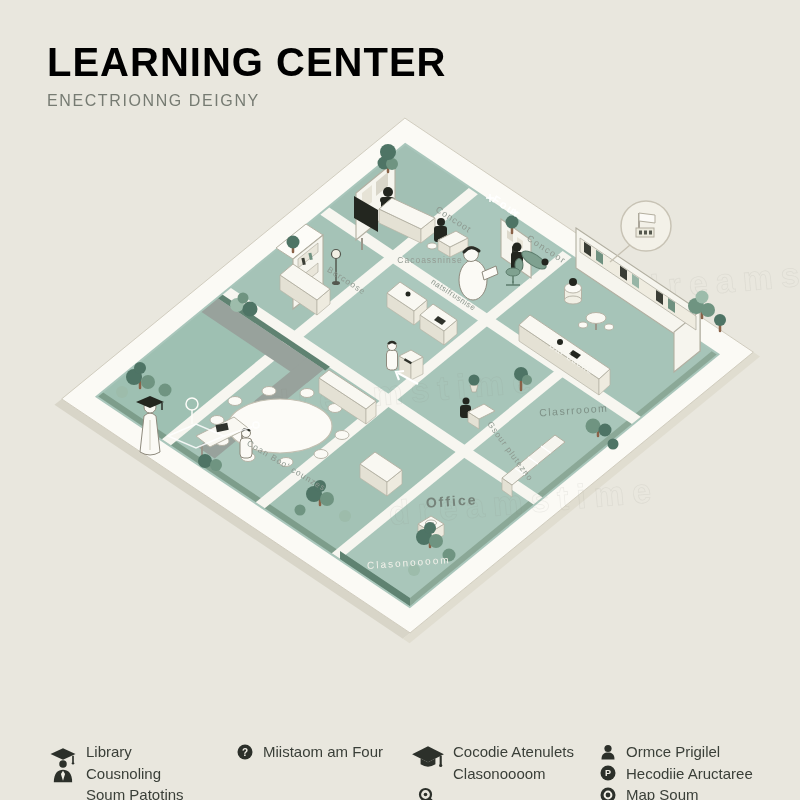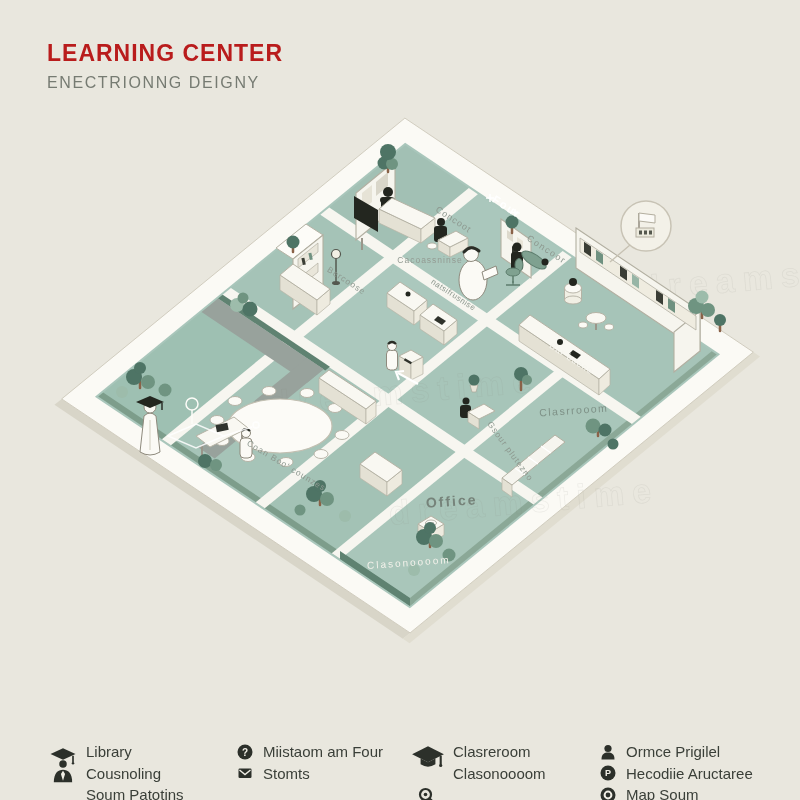--- a/index.html
+++ b/index.html
@@ -3,22 +3,22 @@
 <meta charset="utf-8">
 <style>
   html,body{margin:0;padding:0;}
   body{
     width:800px;height:800px;position:relative;overflow:hidden;
     background:#e9e7de;
     font-family:"Liberation Sans",sans-serif;
   }
   .header{position:absolute;left:47px;top:40px;}
   .header h1{
-    margin:0;font-size:23px;font-weight:800;letter-spacing:1px;
-    color:#b91c1c;font-family:"Liberation Sans",sans-serif;
+    margin:0;font-size:40px;font-weight:800;letter-spacing:1px;
+    color:#000000;font-family:"Liberation Sans",sans-serif;
   }
   .header .subtitle{
     margin-top:7px;font-size:16px;letter-spacing:1.6px;color:#767b72;
     text-transform:uppercase;
   }
   svg{position:absolute;left:0;top:0;font-family:"Liberation Sans",sans-serif;}
   
   .ftop{fill:#f9f8f2;stroke:#b6b3a5;stroke-width:1;}
   .fside{fill:#e4e1d4;stroke:#b6b3a5;stroke-width:.7;}
   .fside2{fill:#eeebdf;stroke:#b6b3a5;stroke-width:.7;}
@@ -431,49 +431,40 @@
   <div class="legend-group lg1">
     <div class="legend-row">
       <span class="row-icon">
         <svg width="18" height="18" viewBox="0 0 18 18">
           <circle cx="9" cy="9" r="7.5" fill="#2c302a"></circle>
           <text x="9" y="12.6" text-anchor="middle" font-size="10" font-weight="700" fill="#f1efe6" font-family="Liberation Sans, sans-serif">?</text>
         </svg>
       </span>
       <span>Miistaom am Four</span>
     </div>
-    <div class="legend-row">
-      <span class="row-icon">
-        <svg width="18" height="18" viewBox="0 0 18 18">
-          <rect x="2.5" y="4.5" width="13" height="9.5" rx="1.2" fill="#2c302a"></rect>
-          <polyline points="3.5,6 9,10.5 14.5,6" fill="none" stroke="#f1efe6" stroke-width="1.4"></polyline>
-        </svg>
-      </span>
-      <span>Stomts</span>
-    </div>
   </div>
 
   <div class="legend-group lg2">
     <span class="big-icon">
       <svg width="36" height="28" viewBox="0 0 34 26" fill="#2c302a">
         <polygon points="17,2 32,9.5 17,17 2,9.5"></polygon>
         <path d="M10,13.5 v5.5 q7,4.5 14,0 v-5.5 l-7,3.5 z"></path>
         <line x1="29" y1="11" x2="29" y2="19" stroke="#2c302a" stroke-width="2"></line>
           <circle cx="29" cy="20" r="1.5"></circle>
       </svg>
     </span>
     <span class="mini-icon">
       <svg width="18" height="18" viewBox="0 0 18 18">
         <circle cx="8.5" cy="8.5" r="5.5" fill="none" stroke="#2c302a" stroke-width="2.2"></circle>
         <circle cx="8.5" cy="8.5" r="1.8" fill="#2c302a"></circle>
         <line x1="12.5" y1="12.5" x2="16.5" y2="16.5" stroke="#2c302a" stroke-width="2.4" stroke-linecap="round"></line>
       </svg>
     </span>
     <div class="legend-row">
-        <span>Clasreroom</span>
+        <span>Cocodie Atenulets</span>
       </div>
     <div class="legend-row">
         <span>Clasonoooom</span>
       </div>
   </div>
 
   <div class="legend-group lg3">
     <div class="legend-row">
       <span class="row-icon">
         <svg width="18" height="18" viewBox="0 0 18 18" fill="#2c302a">

